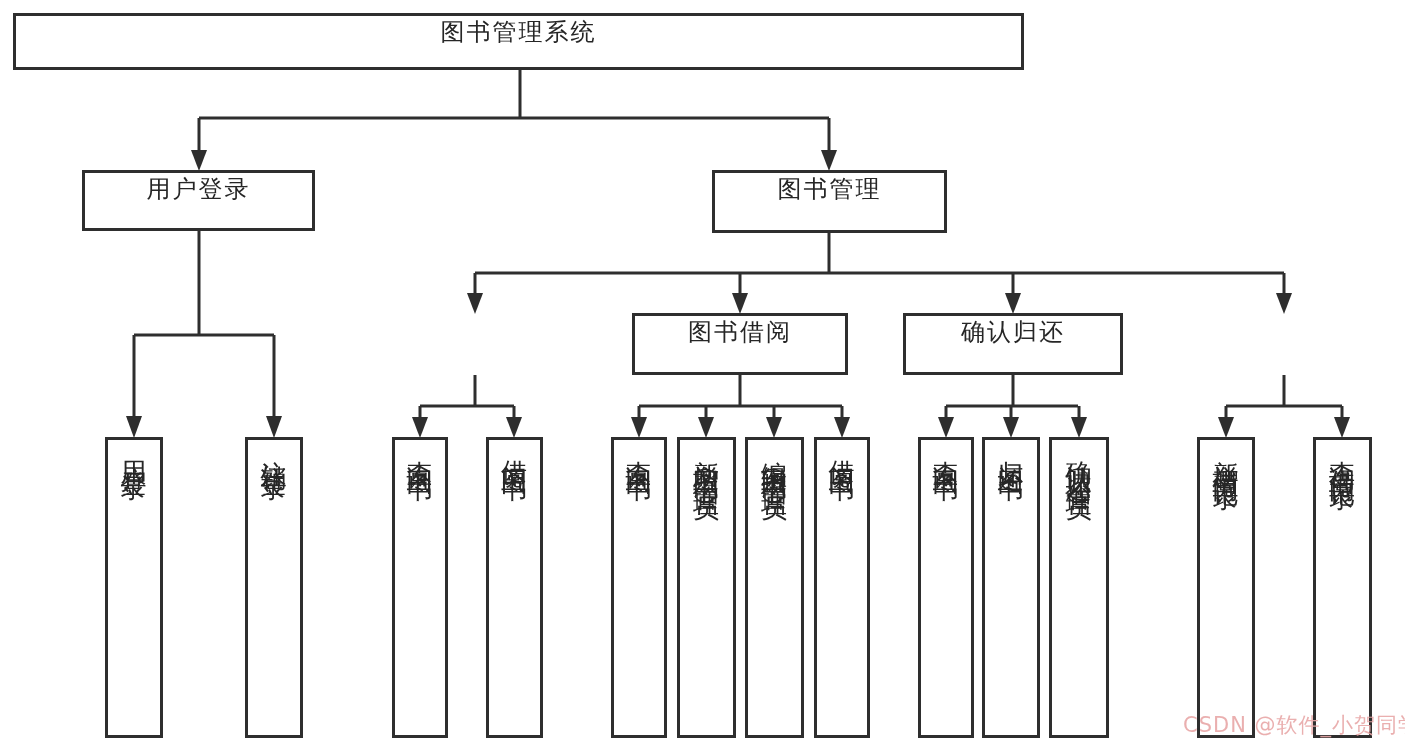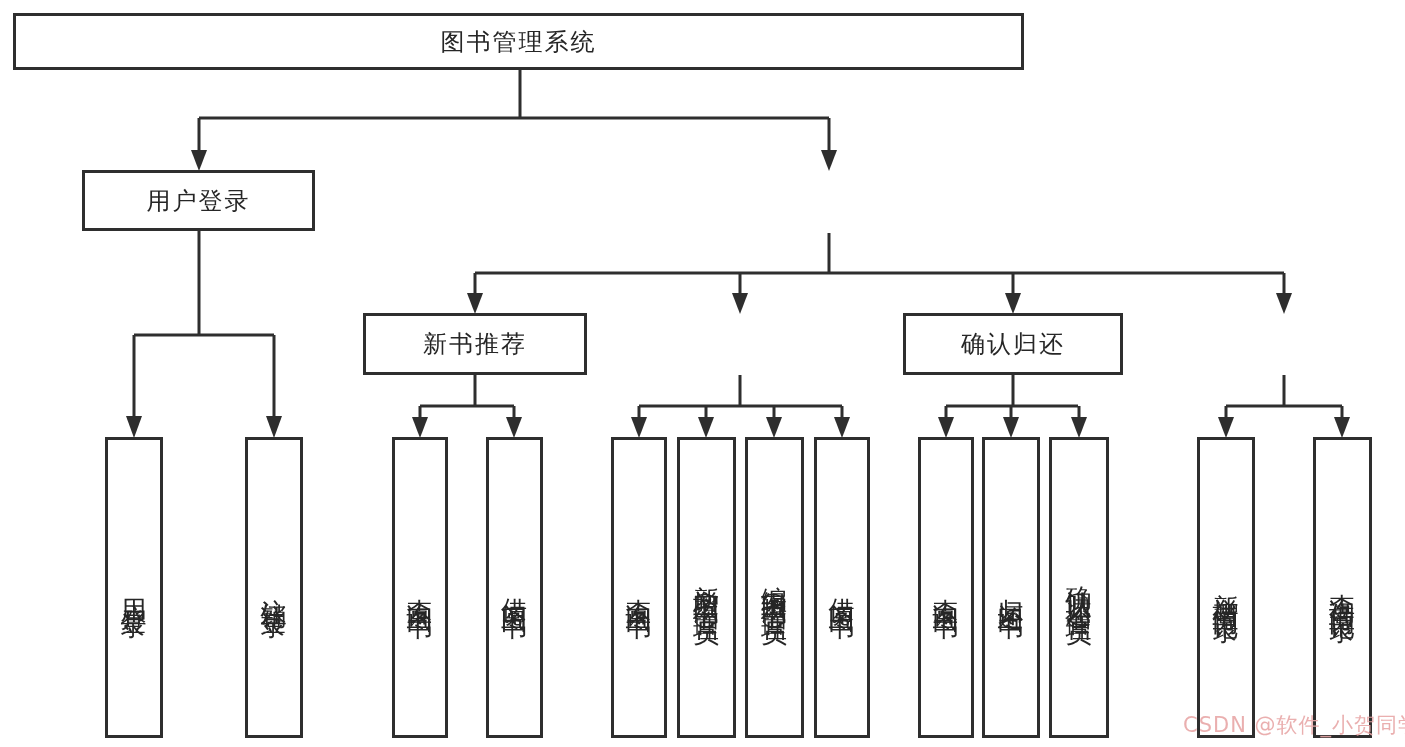--- a/index.html
+++ b/index.html
@@ -29,21 +29,21 @@
   .wires .heads {
     fill: var(--line, #2e2e2e);
     stroke: none;
   }
   .node {
     position: absolute;
     box-sizing: border-box;
     background: #ffffff;
     border: 3px solid var(--line, #2e2e2e);
     display: flex;
-    align-items: center;
+    align-items: flex-start;
     justify-content: center;
     z-index: 1;
   }
   .node.h {
     font-size: 24px;
     letter-spacing: 2px;
     white-space: nowrap;
   }
   .node.v .vtext {
     writing-mode: vertical-rl;
@@ -100,23 +100,26 @@
     <polygon class="heads" points="1334,417 1350,417 1342,438"></polygon>
   </svg>
 
   <div class="node h" style="left:13px;top:13px;width:1011px;height:57px">
     <span>图书管理系统</span>
   </div>
 
   <div class="node h" style="left:82px;top:170px;width:233px;height:61px">
     <span>用户登录</span>
   </div>
+  <div class="node h" style="left:712px;top:170px;width:235px;height:63px">
+    <span>图书管理</span>
+  </div>
 
-  <div class="node h" style="left:363px;top:313px;width:224px;height:62px">
-    <span>新书推荐</span>
+  <div class="node h" style="left:632px;top:313px;width:216px;height:62px">
+    <span>图书借阅</span>
   </div>
   <div class="node h" style="left:903px;top:313px;width:220px;height:62px">
     <span>确认归还</span>
   </div>
 
   <div class="node v" style="left:105px;top:437px;width:58px;height:301px">
     <span class="vtext">用户登录</span>
   </div>
   <div class="node v" style="left:245px;top:437px;width:58px;height:301px">
     <span class="vtext">注销登录</span>

